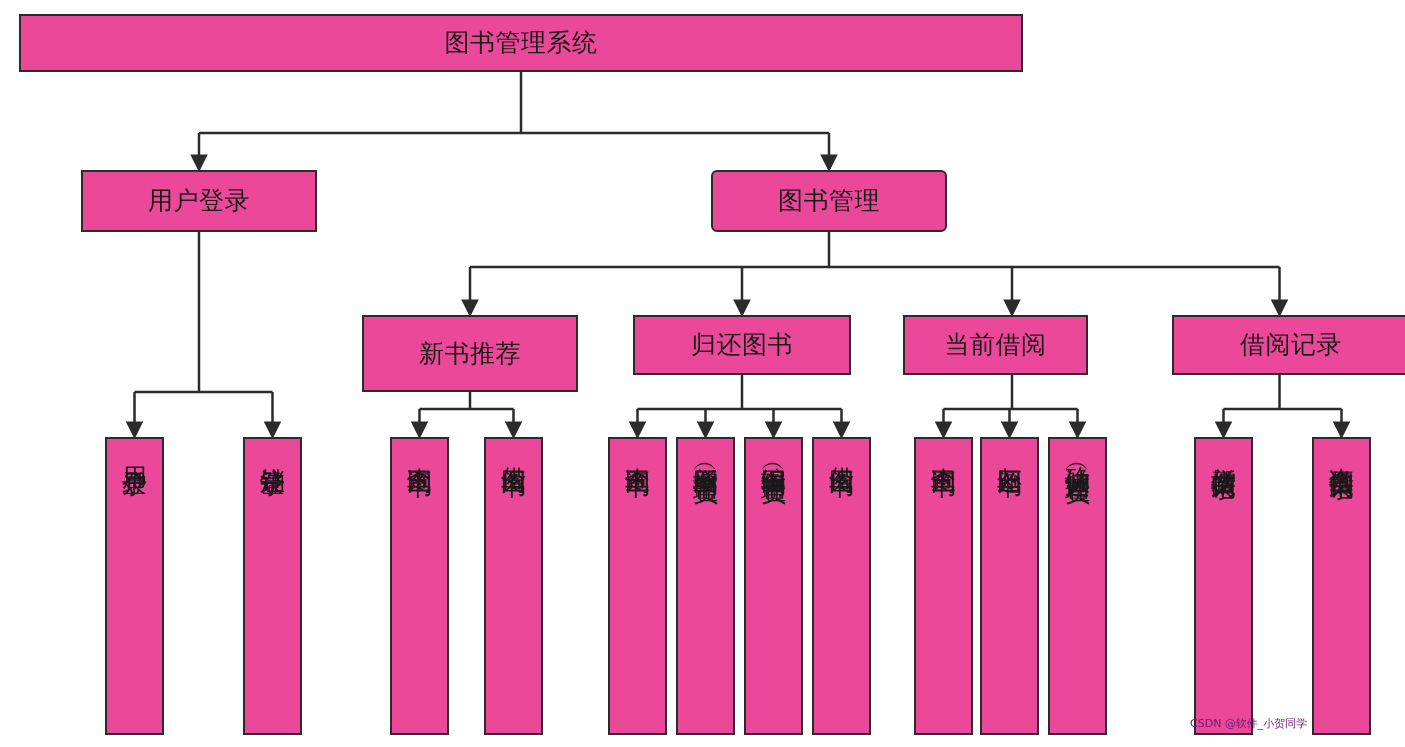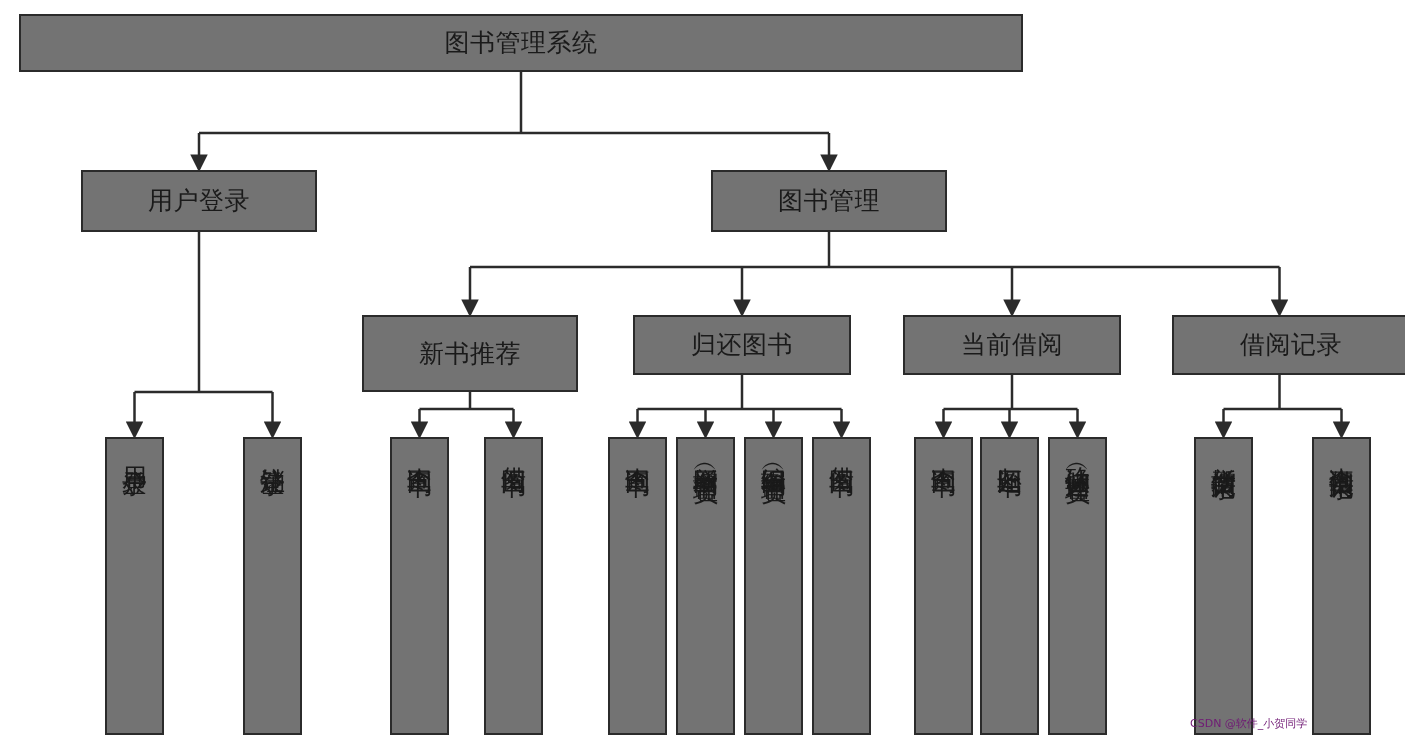--- a/index.html
+++ b/index.html
@@ -21,21 +21,21 @@
     left: 0;
     top: 0;
     width: 1405px;
     height: 747px;
     pointer-events: none;
   }
   .node {
     position: absolute;
     box-sizing: border-box;
     border: 2.5px solid #2b2b2b;
-    background: #737373;
+    background: #ec4899;
     display: flex;
     align-items: center;
     justify-content: center;
     color: #1a1a1a;
   }
   .node .label {
     display: block;
     text-align: center;
     line-height: 1.02;
     white-space: nowrap;
@@ -118,31 +118,31 @@
       </g>
   </svg>
 
   <div class="node root h" style="left: 19px; top: 14px; width: 1004px; height: 58px;">
     <span class="label">图书管理系统</span>
   </div>
 
   <div class="node h" style="left: 81px; top: 170px; width: 236px; height: 62px;">
     <span class="label">用户登录</span>
   </div>
-  <div class="node h" style="left: 711px; top: 170px; width: 236px; height: 62px;">
+  <div class="node h" style="left: 711px; top: 170px; width: 236px; height: 62px; border-radius: 6px;">
     <span class="label">图书管理</span>
   </div>
 
   <div class="node h" style="left: 362px; top: 315px; width: 216px; height: 77px;">
     <span class="label">新书推荐</span>
   </div>
   <div class="node h" style="left: 633px; top: 315px; width: 218px; height: 60px;">
     <span class="label">归还图书</span>
   </div>
-  <div class="node h" style="left: 903px; top: 315px; width: 218px; height: 60px;">
+  <div class="node h" style="left: 903px; top: 315px; width: 185px; height: 60px;">
     <span class="label">当前借阅</span>
   </div>
   <div class="node h" style="left: 1172px; top: 315px; width: 238px; height: 60px;">
     <span class="label">借阅记录</span>
   </div>
 
   <div class="node v" style="left: 105px; top: 437px; width: 59px; height: 298px;">
     <span class="label">用户登录</span>
   </div>
   <div class="node v" style="left: 243px; top: 437px; width: 59px; height: 298px;">

